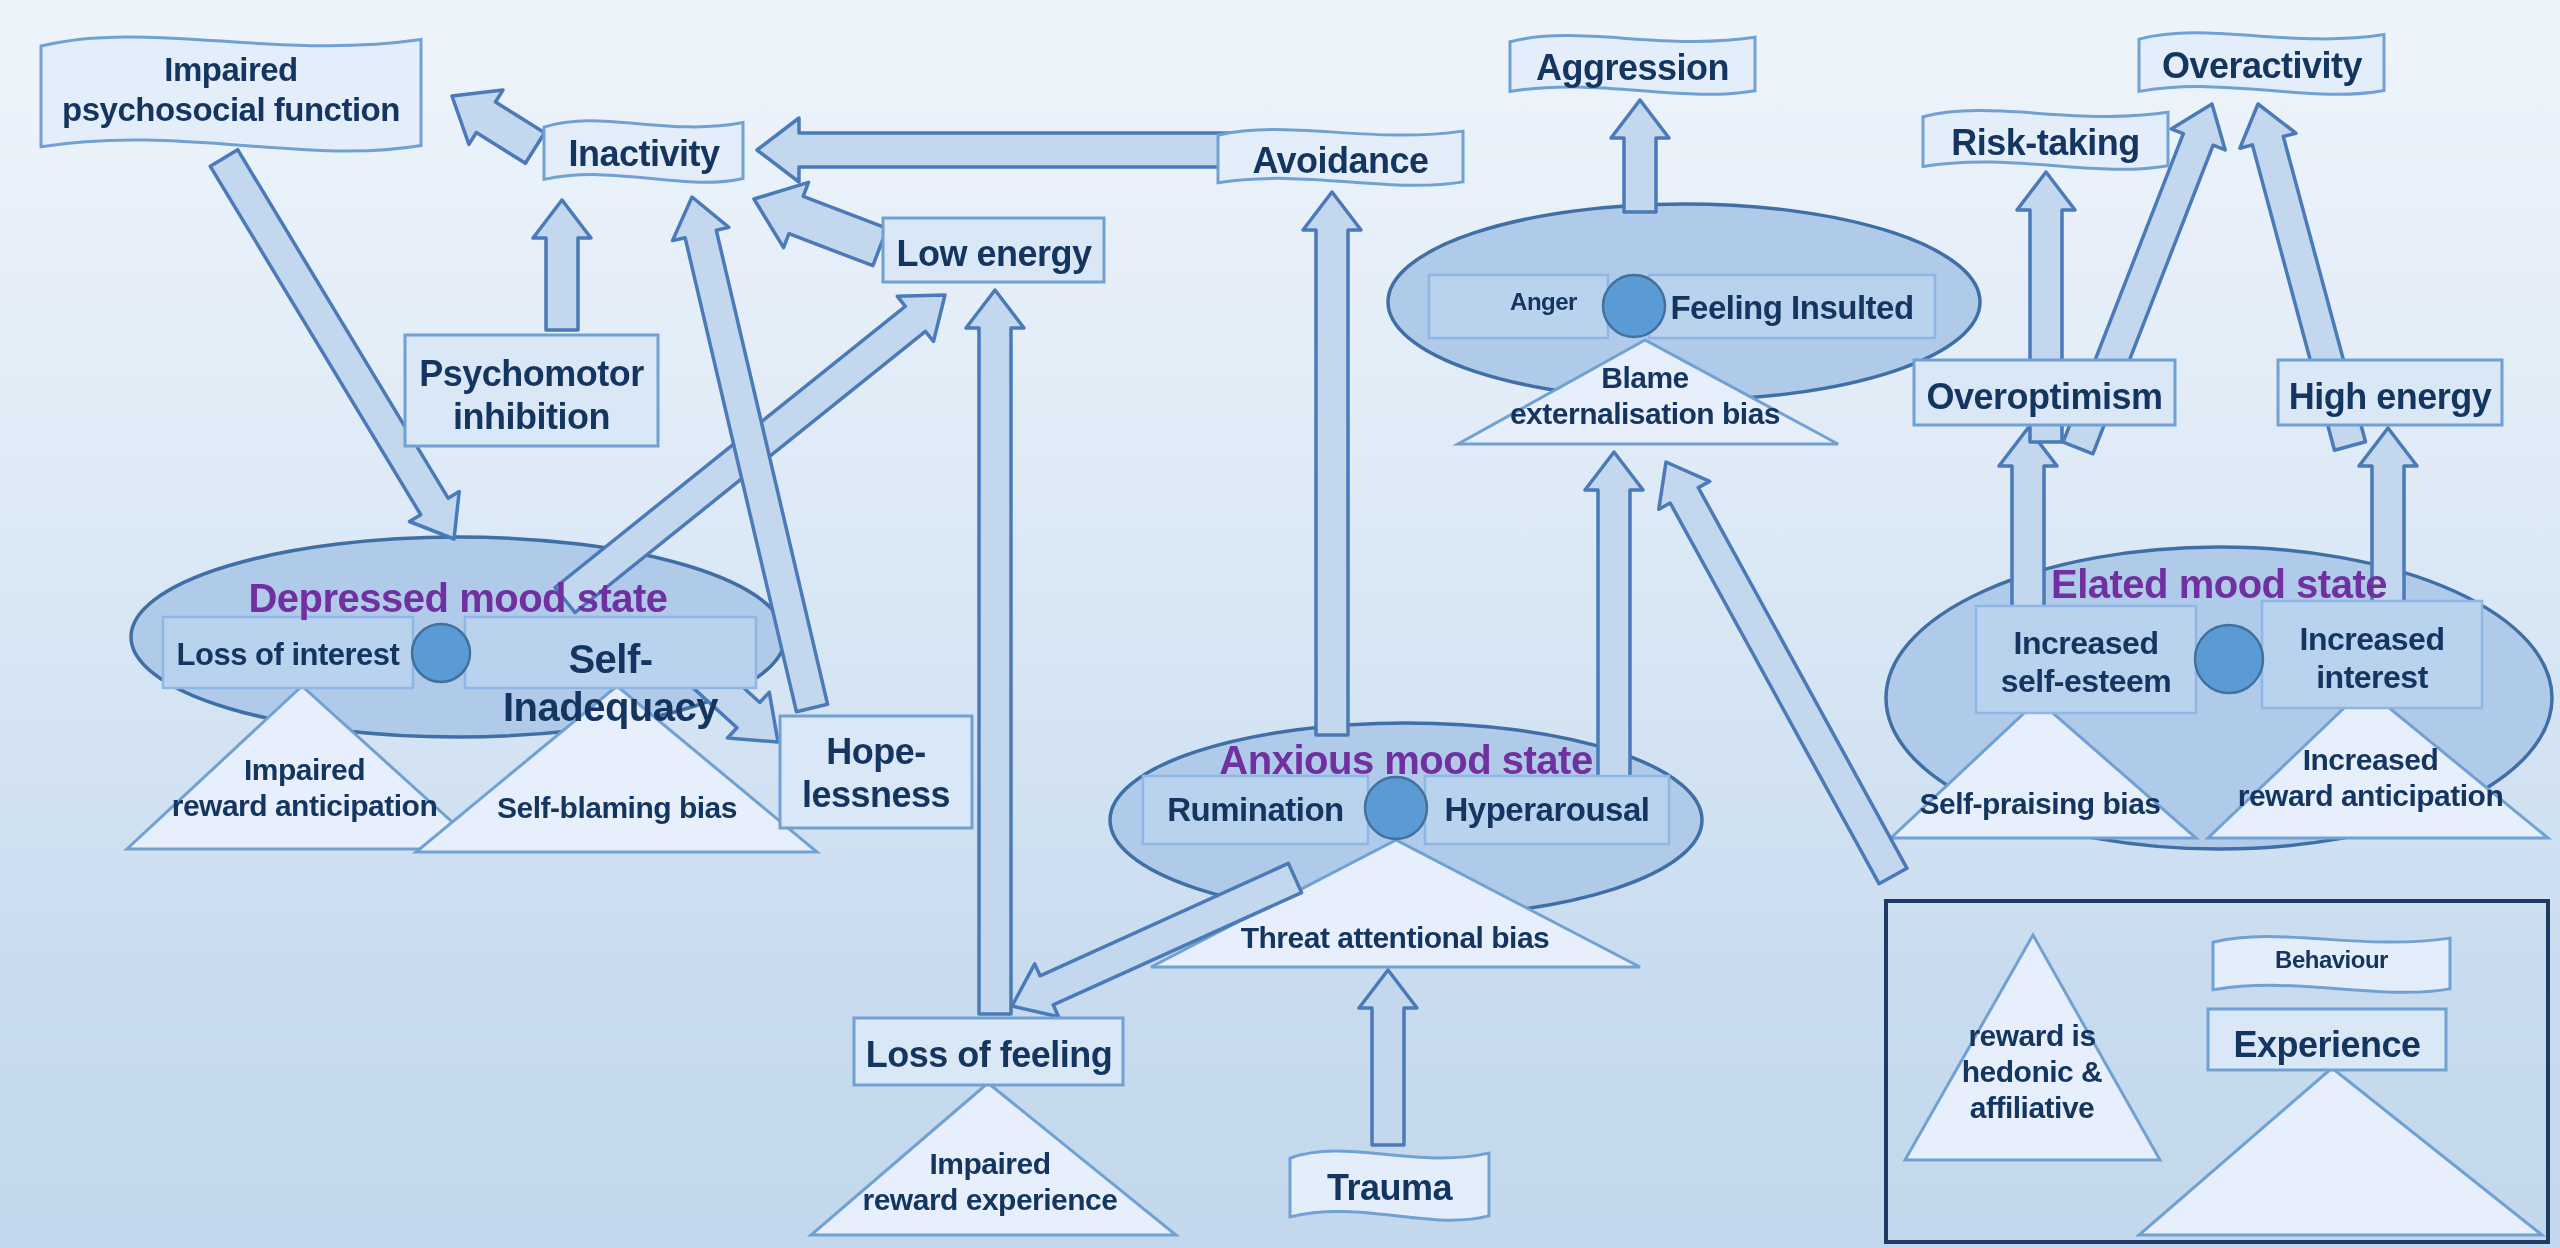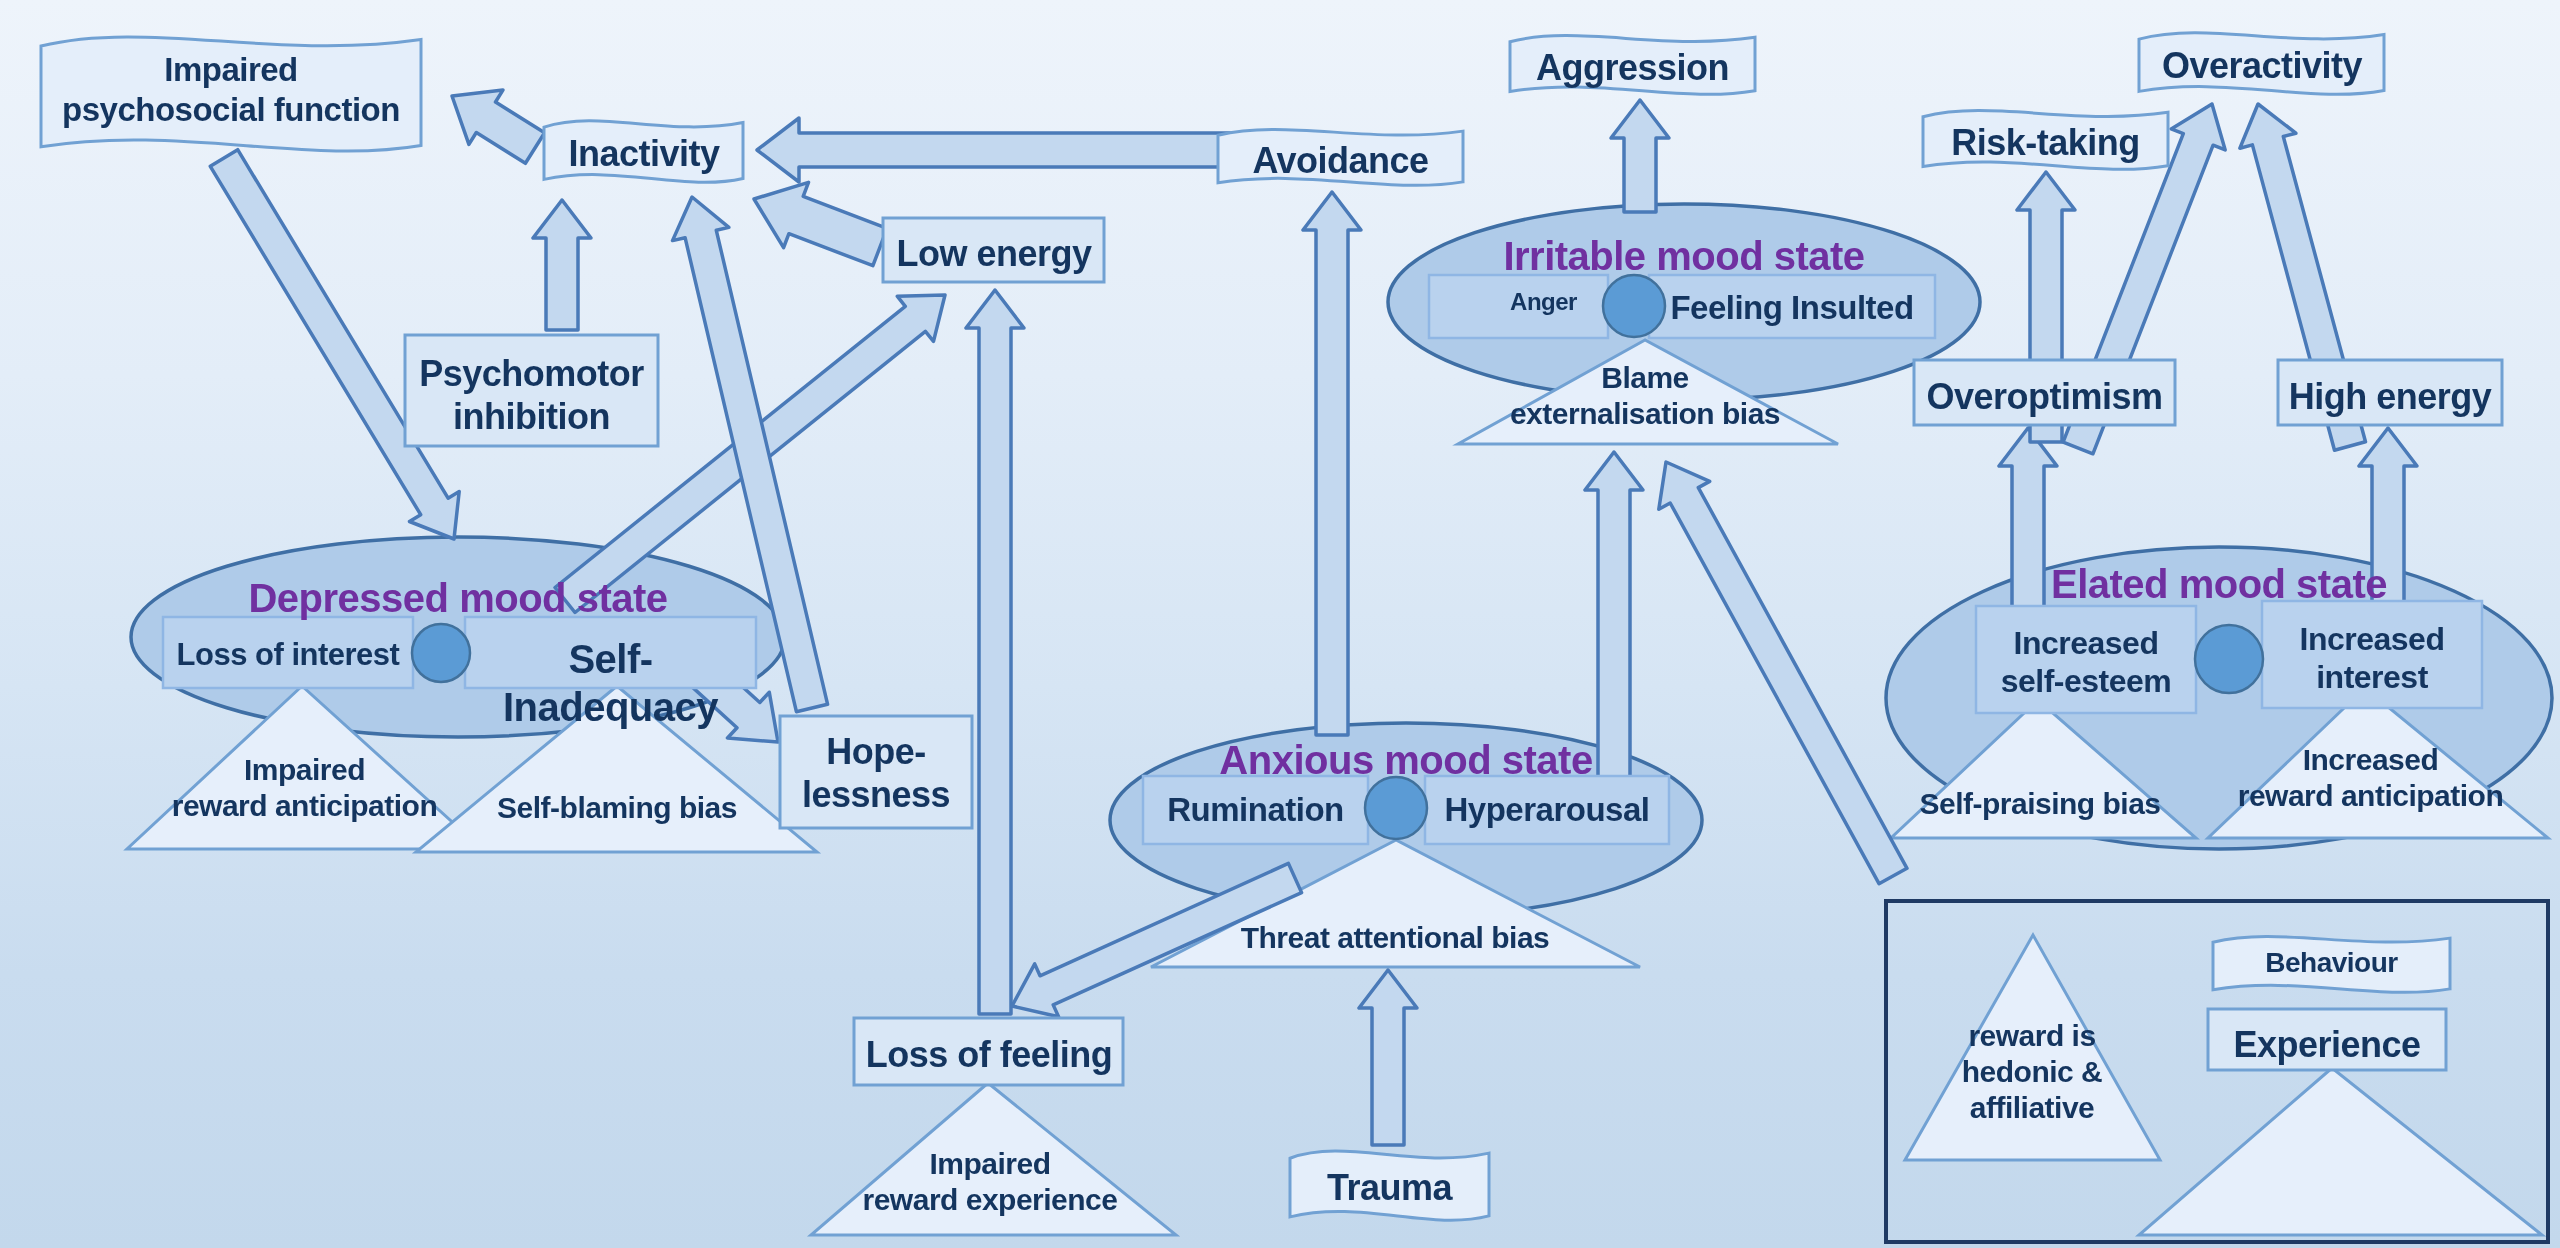--- a/index.html
+++ b/index.html
@@ -139,21 +139,20 @@
   <div class="lbl" style="left:405px;top:352px;width:253px;font-size:36px;">Psychomotor
 inhibition</div>
   <div class="lbl" style="left:864px;top:232px;width:260px;font-size:36px;">Low energy</div>
   <div class="lbl" style="left:780px;top:730px;width:192px;font-size:36px;">Hope-
 lessness</div>
   <div class="lbl" style="left:824px;top:1033px;width:330px;font-size:36px;">Loss of feeling</div>
   <div class="lbl" style="left:1914px;top:375px;width:261px;font-size:36px;">Overoptimism</div>
   <div class="lbl" style="left:2270px;top:375px;width:240px;font-size:36px;">High energy</div>
 
   <div class="lbl mood-title" style="left:208px;top:574px;width:500px;font-size:40px;">Depressed mood state</div>
-  <div class="lbl mood-title" style="left:1434px;top:232px;width:500px;font-size:40px;">Irritable mood state</div>
   <div class="lbl mood-title" style="left:1156px;top:736px;width:500px;font-size:40px;">Anxious mood state</div>
   <div class="lbl mood-title" style="left:1969px;top:560px;width:500px;font-size:40px;">Elated mood state</div>
 
   <div class="lbl" style="left:148px;top:636px;width:280px;font-size:31px;">Loss of interest</div>
   <div class="lbl" style="left:465px;top:635px;width:291px;font-size:40px;">Self-Inadequacy</div>
   <div class="lbl" style="left:1429px;top:288px;width:179px;font-size:24px;padding-left:25px;">Anger</div>
   <div class="lbl" style="left:1642px;top:288px;width:300px;font-size:33px;">Feeling Insulted</div>
   <div class="lbl" style="left:1143px;top:790px;width:225px;font-size:33px;">Rumination</div>
   <div class="lbl" style="left:1425px;top:790px;width:244px;font-size:33px;">Hyperarousal</div>
   <div class="lbl" style="left:1976px;top:624px;width:220px;font-size:32px;">Increased
@@ -169,15 +168,15 @@
 externalisation bias</div>
   <div class="lbl" style="left:1875px;top:786px;width:330px;font-size:30px;">Self-praising bias</div>
   <div class="lbl" style="left:2198px;top:742px;width:345px;font-size:30px;">Increased
 reward anticipation</div>
   <div class="lbl" style="left:825px;top:1146px;width:330px;font-size:30px;">Impaired
 reward experience</div>
 
   <div class="lbl" style="left:1932px;top:1018px;width:200px;font-size:30px;">reward is
 hedonic &amp;
 affiliative</div>
-  <div class="lbl" style="left:2213px;top:946px;width:237px;font-size:28px;">Behaviour</div>
+  <div class="lbl" style="left:2213px;top:946px;width:237px;font-size:24px;">Behaviour</div>
   <div class="lbl" style="left:2208px;top:1023px;width:238px;font-size:36px;">Experience</div>
 </div>
 
 </body></html>

